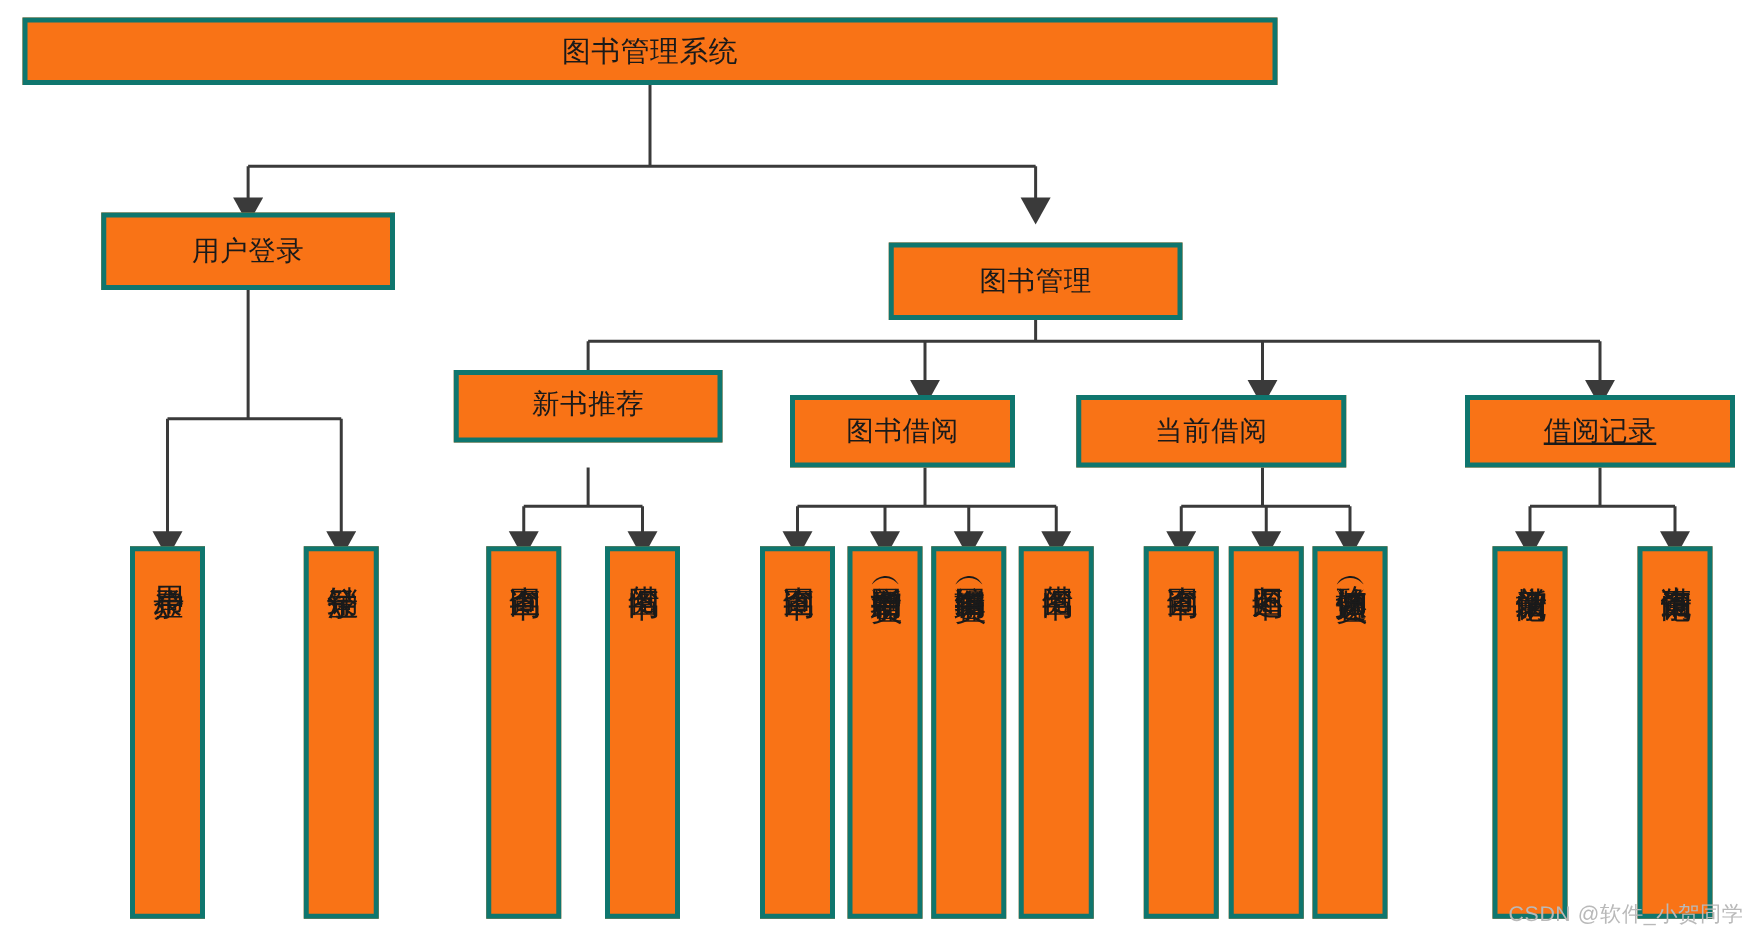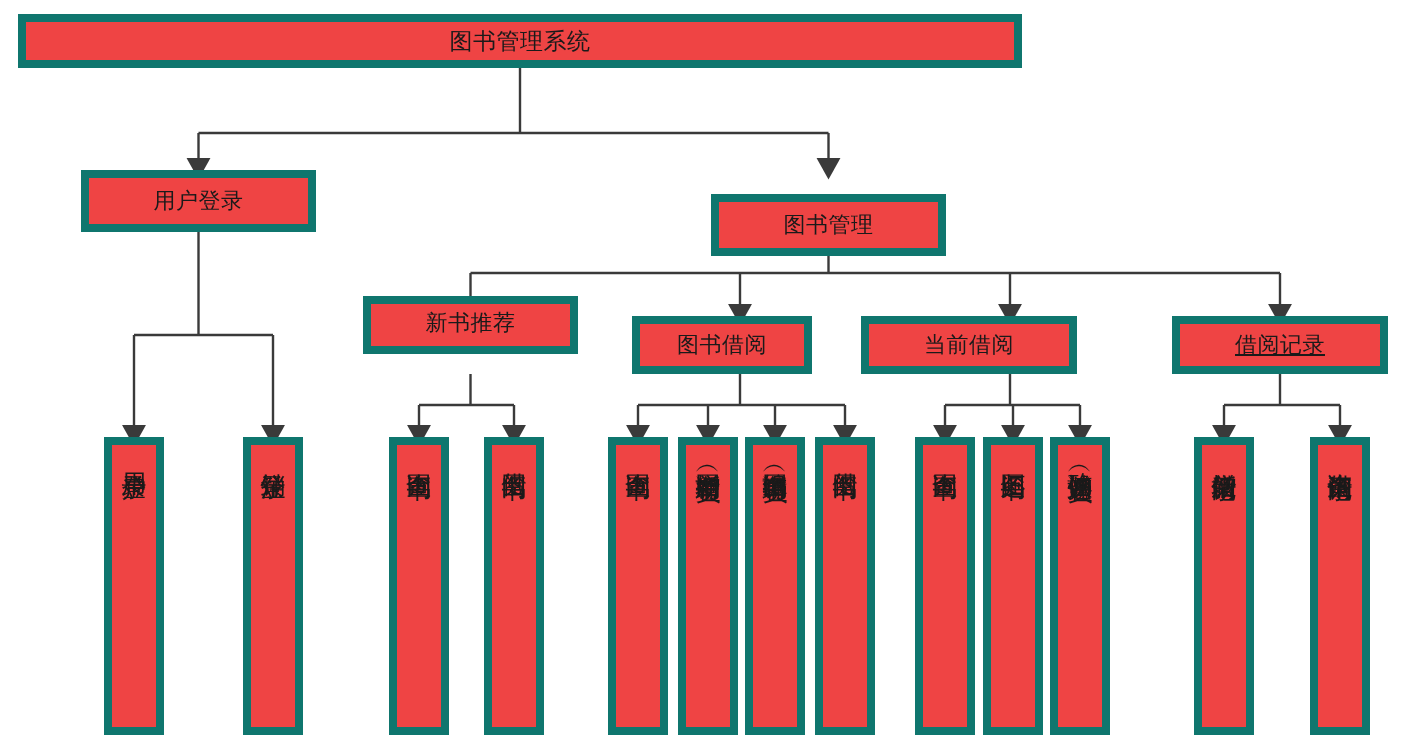--- a/index.html
+++ b/index.html
@@ -21,22 +21,22 @@
     position: absolute;
     left: 0;
     top: 0;
     width: 1405px;
     height: 747px;
     pointer-events: none;
   }
   .node {
     position: absolute;
     box-sizing: border-box;
-    background: #ef4444;
-    border: 8px solid #0f766e;
+    background: #f97316;
+    border: 4px solid #0f766e;
     display: flex;
     align-items: center;
     justify-content: center;
     color: #1a1a1a;
   }
   .node-label {
     display: block;
     text-align: center;
     line-height: 1.22;
     letter-spacing: 0.5px;
@@ -173,13 +173,14 @@
         <span class="node-label">确认归还（管理员）</span>
       </div>
       <div class="node vert" style="left: 1194px; top: 437px; width: 60px; height: 298px;">
         <span class="node-label">新增借阅记录</span>
       </div>
       <div class="node vert" style="left: 1310px; top: 437px; width: 60px; height: 298px;">
         <span class="node-label">查询借阅记录</span>
       </div>
     </div>
 
+  <div class="watermark">CSDN @软件_小贺同学</div>
 </div>
 
 </body></html>

